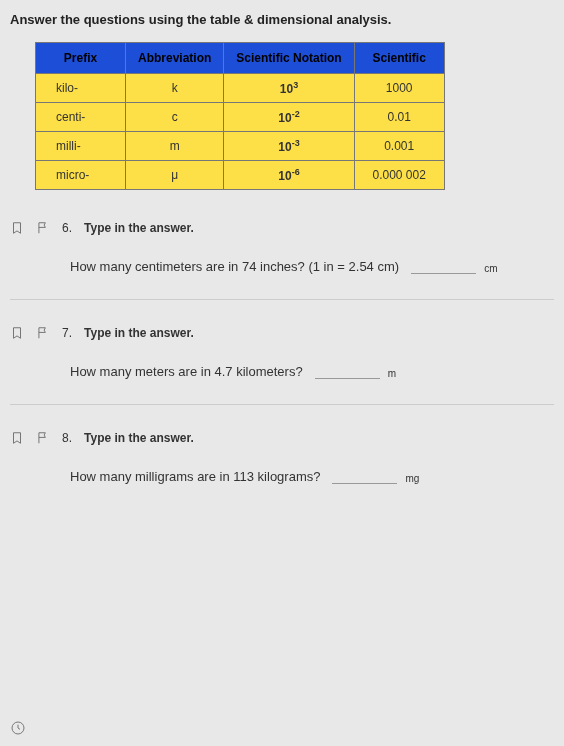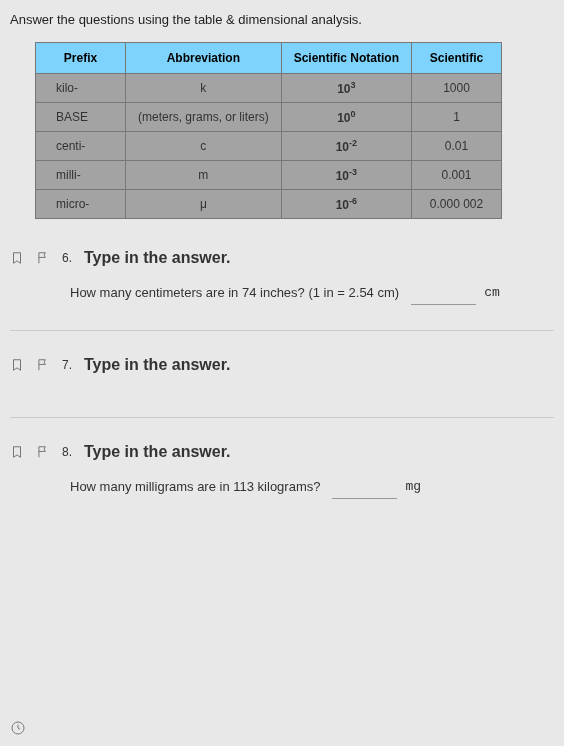--- a/index.html
+++ b/index.html
@@ -9,44 +9,44 @@
     }
     body {
       font-family: Arial, sans-serif;
       background: #e8e8e8;
       width: 564px;
       padding: 12px 10px;
       font-size: 13px;
       color: #333;
     }
     .instruction {
-      font-weight: normal;
+      font-weight: bold;
       font-size: 13px;
       margin-bottom: 15px;
       color: #222;
     }
     .prefix-table {
       border-collapse: collapse;
       margin-left: 25px;
       margin-bottom: 30px;
     }
     .prefix-table th {
-      background: #7dd3fc;
+      background: #1d4ed8;
       color: #000;
       font-weight: bold;
       padding: 8px 12px;
       border: 1px solid #777;
       font-size: 12px;
     }
     .prefix-table td {
       border: 1px solid #777;
       padding: 6px 12px;
       text-align: center;
       font-size: 12px;
-      background: #a3a3a3;
+      background: #fde047;
     }
     .prefix-table td:first-child {
       text-align: left;
       padding-left: 20px;
       min-width: 90px;
     }
     .prefix-table td:nth-child(2) {
       min-width: 95px;
     }
     .prefix-table td:nth-child(3) {
@@ -84,45 +84,44 @@
       stroke: #666;
       fill: none;
       stroke-width: 1.5;
     }
     .q-number {
       font-size: 12px;
       color: #333;
     }
     .q-label {
       font-weight: bold;
-      font-size: 16px;
+      font-size: 12px;
     }
     .question-text {
       margin-left: 60px;
       font-size: 13px;
       color: #333;
       display: flex;
-      align-items: flex-start;
+      align-items: flex-end;
       flex-wrap: wrap;
       gap: 4px;
     }
     .answer-input {
       border: none;
       border-bottom: 1px solid #999;
       background: transparent;
       width: 65px;
       margin-left: 8px;
       margin-right: 4px;
       font-size: 13px;
       padding: 2px;
     }
     .unit {
-      font-size: 13px;
-      color: #333;
-      font-family: Liberation Mono, monospace;
+      font-size: 10px;
+      color: #333;
     }
     .clock-icon {
       position: fixed;
       bottom: 10px;
       left: 10px;
       width: 16px;
       height: 16px;
     }
     .clock-icon svg {
       width: 16px;
@@ -147,26 +146,20 @@
     </tr>
   </thead>
   <tbody id="table-body">
       <tr>
         <td>kilo-</td>
         <td>k</td>
         <td>10<sup>3</sup></td>
         <td>1000</td>
       </tr>
       <tr>
-        <td>BASE</td>
-        <td>(meters, grams, or liters)</td>
-        <td>10<sup>0</sup></td>
-        <td>1</td>
-      </tr>
-      <tr>
         <td>centi-</td>
         <td>c</td>
         <td>10<sup>-2</sup></td>
         <td>0.01</td>
       </tr>
       <tr>
         <td>milli-</td>
         <td>m</td>
         <td>10<sup>-3</sup></td>
         <td>0.001</td>
@@ -201,20 +194,25 @@
     <div class="question-block">
       <div class="question-header">
         <span class="icon-box bookmark-icon"><svg viewBox="0 0 24 24">
             <path d="M6 3h12v18l-6-4-6 4V3z"></path>
           </svg></span>
         <span class="icon-box flag-icon"><svg viewBox="0 0 24 24">
             <path d="M5 3v18M5 3h11l-2 4 2 4H5"></path>
           </svg></span>
         <span class="q-number">7.</span>
         <span class="q-label">Type in the answer.</span>
+      </div>
+      <div class="question-text">
+        <span>How many meters are in 4.7 kilometers?</span>
+        <input type="text" class="answer-input" style="">
+        <span class="unit">m</span>
       </div>
     </div>
     <div class="question-block">
       <div class="question-header">
         <span class="icon-box bookmark-icon"><svg viewBox="0 0 24 24">
             <path d="M6 3h12v18l-6-4-6 4V3z"></path>
           </svg></span>
         <span class="icon-box flag-icon"><svg viewBox="0 0 24 24">
             <path d="M5 3v18M5 3h11l-2 4 2 4H5"></path>
           </svg></span>

